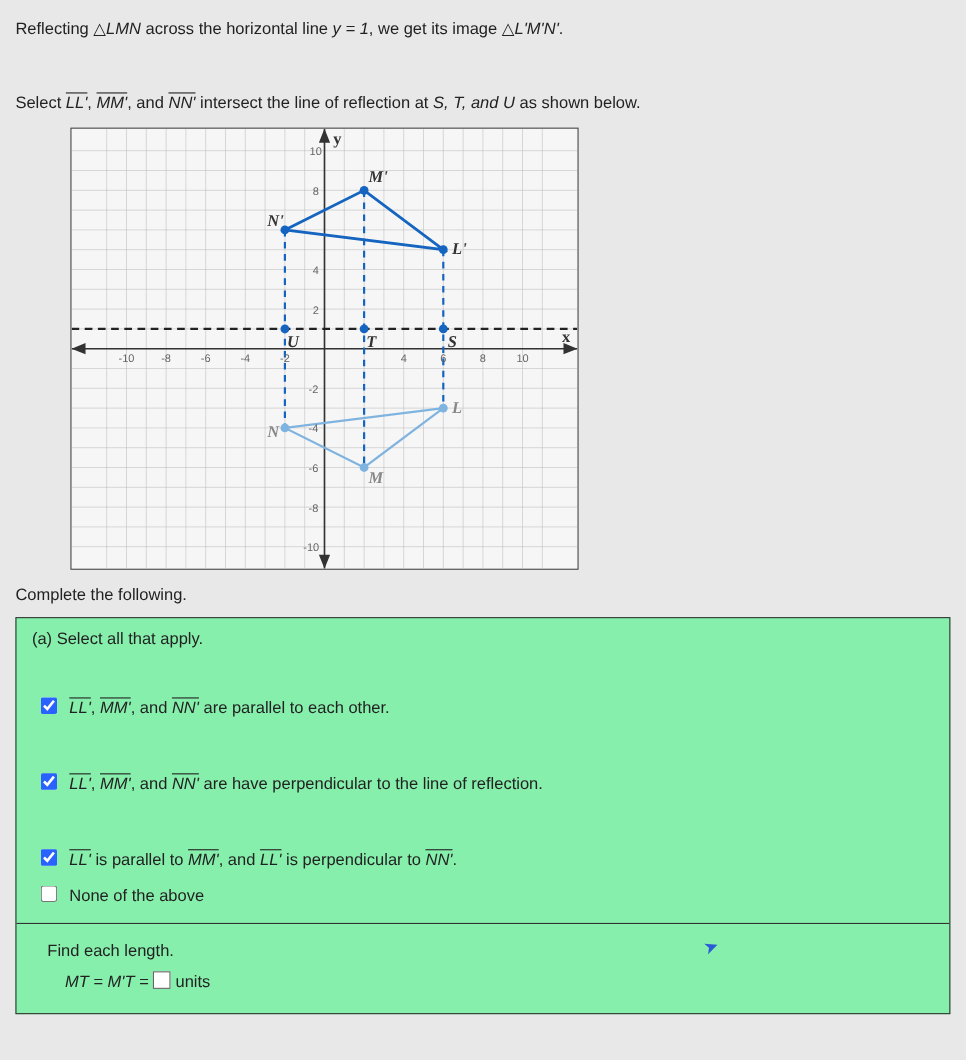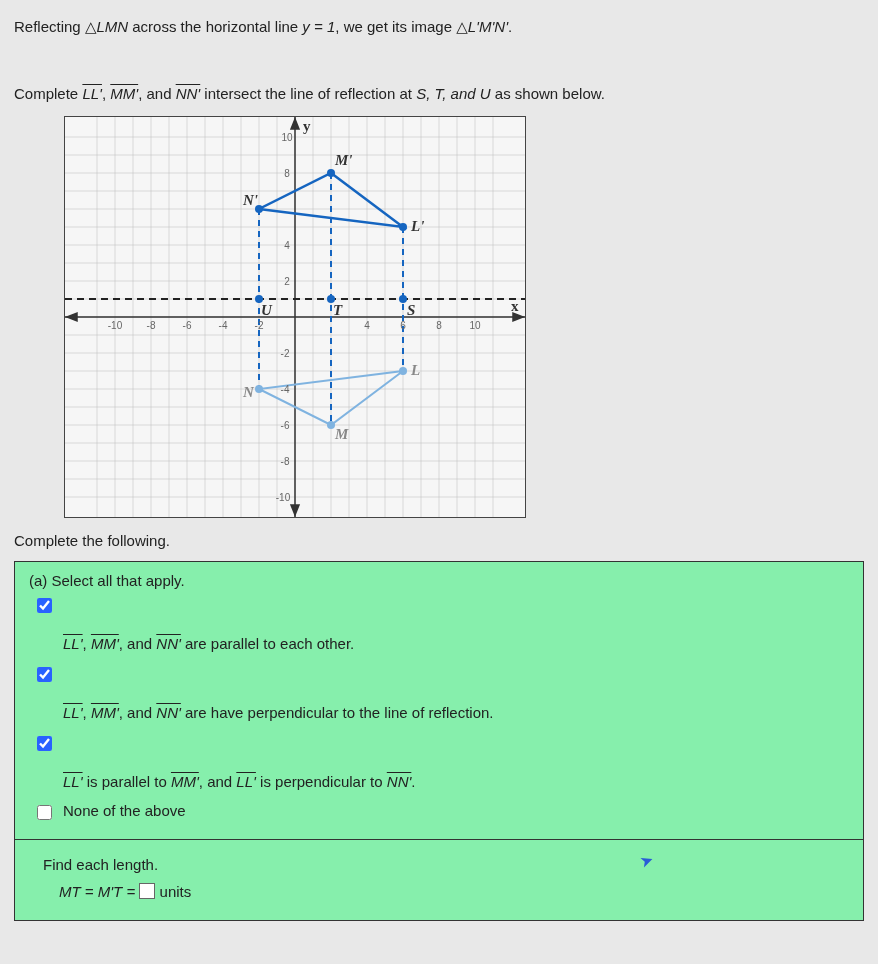--- a/index.html
+++ b/index.html
@@ -29,21 +29,21 @@
     overflow: hidden;
   }
   svg { display:block; }
   .section-box {
     border: 1px solid #333;
     margin-top: 12px;
     background: #86efac;
   }
   .sect-inner { padding: 10px 14px; }
   .sect-divider { border-top:1px solid #333; }
-  .cb-row { padding: 6px 4px; display:flex; align-items:flex-start; gap:8px; }
+  .cb-row { padding: 6px 4px; display:flex; align-items:flex-end; gap:8px; }
   .cb-row input[type=checkbox] { accent-color:#2962ff; width:15px; height:15px; }
   .eq-row { margin: 10px 4px 10px 30px; }
   .sq {
     display:inline-block;
     width:14px; height:14px;
     border:1px solid #666;
     vertical-align: -2px;
     background:#fff;
   }
   .complete { margin: 14px 0 4px 0; }
@@ -57,21 +57,21 @@
   }
 </style>
 </head>
 <body>
 
 <div class="problem-text">
   <div>
     <span>Reflecting </span><span class="tri">△</span><span class="ital">LMN</span><span> across the horizontal line </span><span class="ital">y = 1</span><span>, we get its image </span><span class="tri">△</span><span class="ital">L'M'N'</span><span>.</span>
   </div>
   <div>
-    <span>Complete </span><span class="seg ital">LL'</span><span>, </span><span class="seg ital">MM'</span><span>, and </span><span class="seg ital">NN'</span><span> intersect the line of reflection at </span><span class="ital">S, T, and U</span><span> as shown below.</span>
+    <span>Select </span><span class="seg ital">LL'</span><span>, </span><span class="seg ital">MM'</span><span>, and </span><span class="seg ital">NN'</span><span> intersect the line of reflection at </span><span class="ital">S, T, and U</span><span> as shown below.</span>
   </div>
 </div>
 
 <div class="graph-box">
 <svg width="460" height="400" viewBox="0 0 460 400">
 
   <g stroke="#bbb" stroke-width="0.5">
 
     <g>
 

